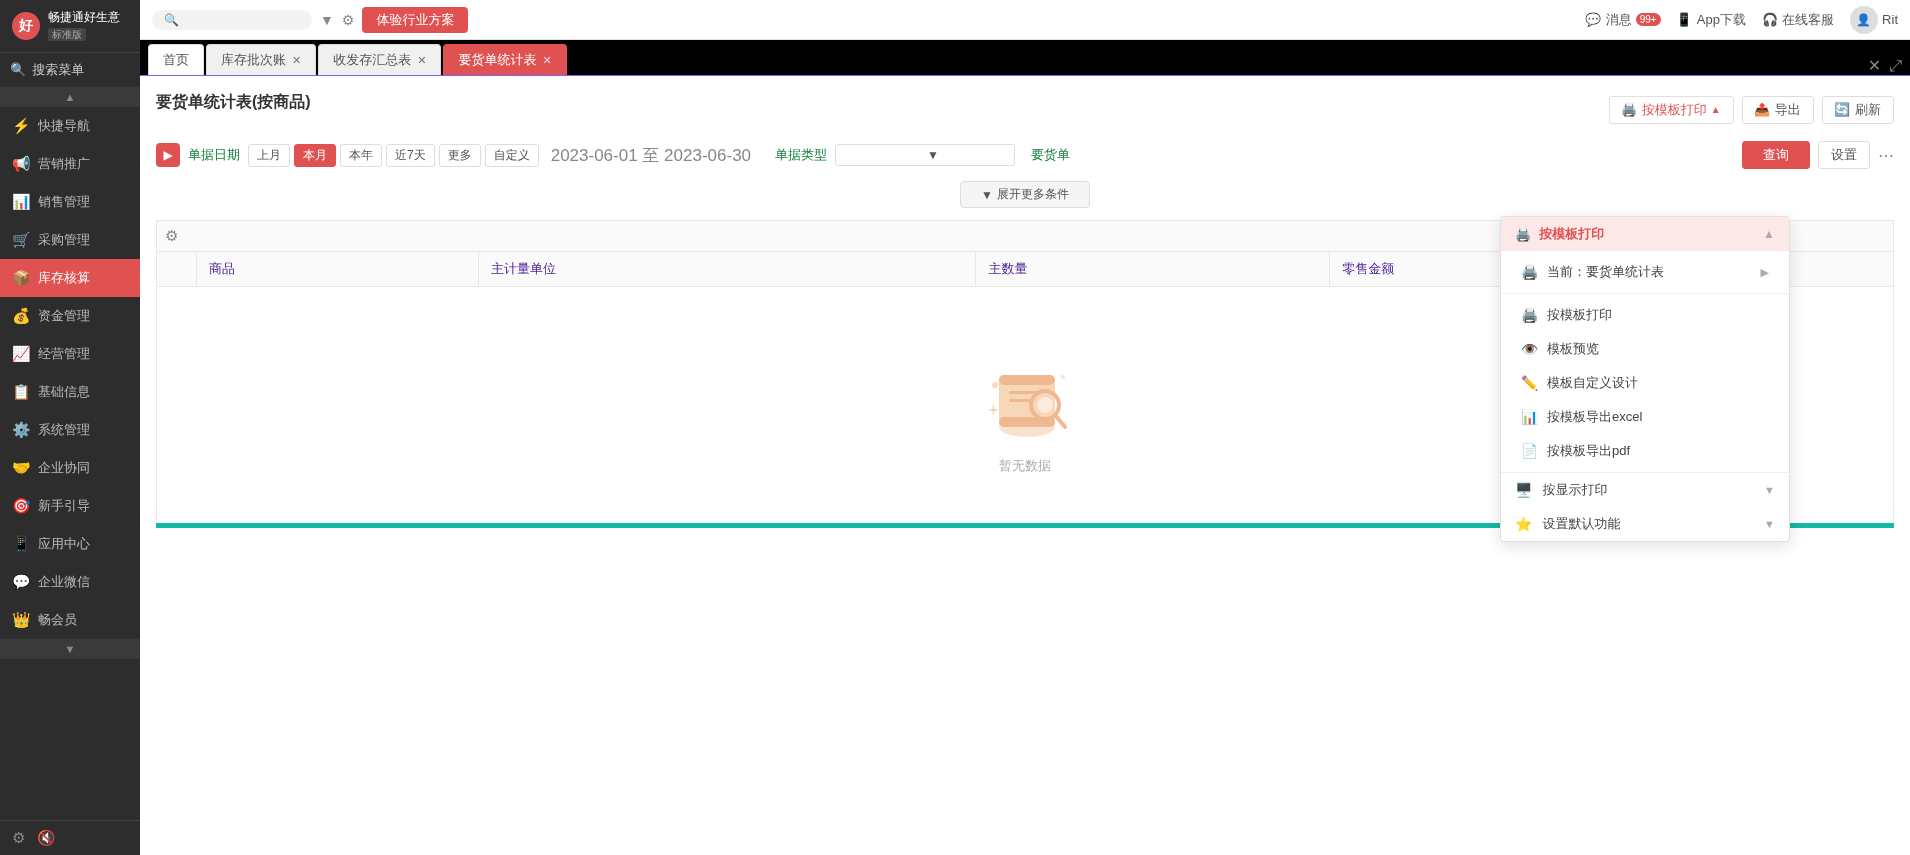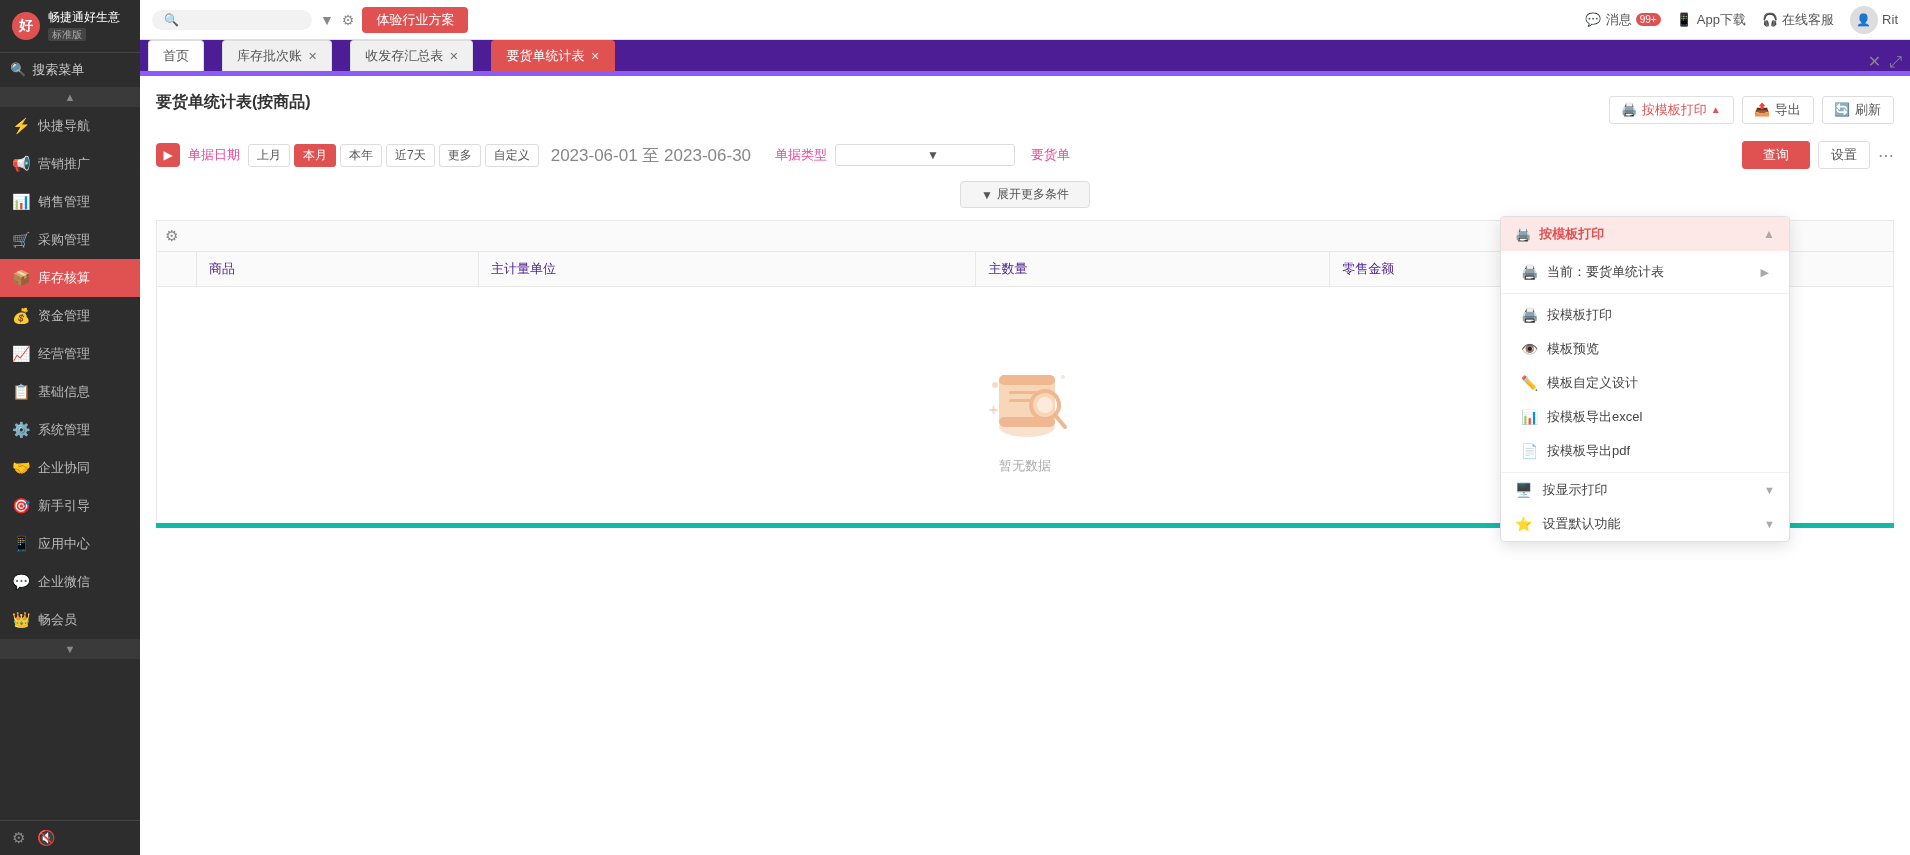--- a/index.html
+++ b/index.html
@@ -90,27 +90,27 @@
       background: #e05252; color: #fff; font-size: 10px;
       border-radius: 8px; padding: 1px 4px; min-width: 16px; text-align: center;
     }
     .user-avatar {
       width: 28px; height: 28px; background: #ddd; border-radius: 50%;
       display: flex; align-items: center; justify-content: center; font-size: 12px; color: #666;
     }
 
     
     .tabs-bar {
-      background: #4c1d95;
+      background: #000000;
       height: 36px;
       display: flex; align-items: flex-end;
       padding: 0 8px;
-      border-bottom: 5px solid #8b5cf6;
+      border-bottom: 1px solid #8b5cf6;
       flex-shrink: 0;
-      gap: 18px;
+      gap: 2px;
     }
     .tab {
       padding: 6px 14px;
       font-size: 13px;
       cursor: pointer;
       color: #555;
       background: #f0f0f0;
       border: 1px solid #ddd;
       border-bottom: none;
       border-radius: 4px 4px 0 0;
@@ -144,21 +144,21 @@
     .filter-bar {
       display: flex; align-items: center; gap: 8px;
       margin-bottom: 8px;
       flex-wrap: wrap;
     }
     .filter-expand-btn {
       background: #e05252; color: #fff; border: none; border-radius: 4px;
       width: 24px; height: 24px; display: flex; align-items: center; justify-content: center;
       cursor: pointer; font-size: 12px;
     }
-    .filter-label { color: #ec4899; font-size: 13px; }
+    .filter-label { color: #15803d; font-size: 13px; }
     .filter-date-btns { display: flex; align-items: flex-start; gap: 4px; }
     .filter-date-btn {
       padding: 2px 8px; border: 1px solid #ddd; border-radius: 3px;
       background: #fff; font-size: 12px; color: #555; cursor: pointer;
     }
     .filter-date-btn.active {
       background: #e05252; color: #fff; border-color: #e05252;
     }
     .filter-date-range { font-size: 17px; color: #888; margin-left: 4px; }
     .filter-type-select {

